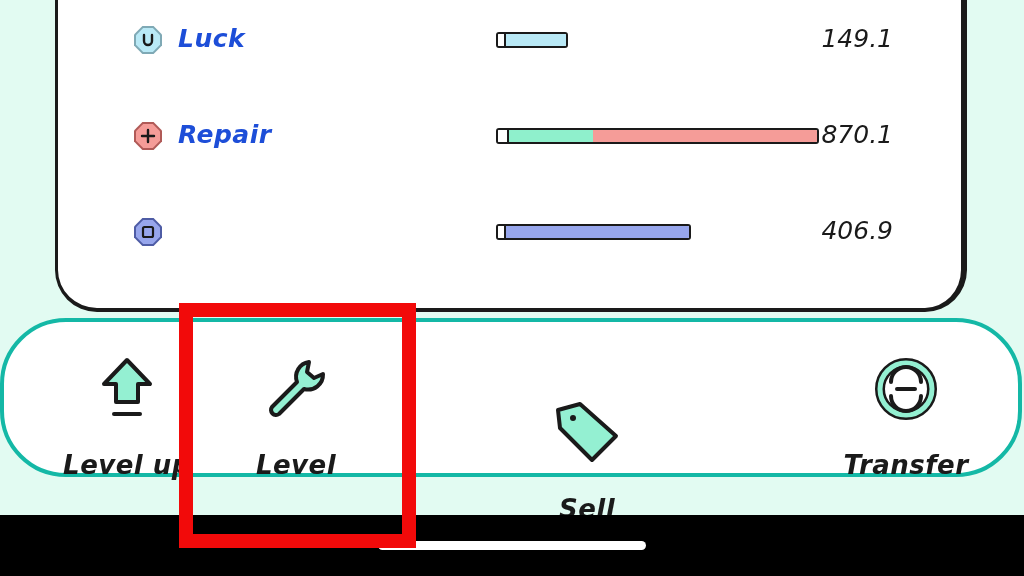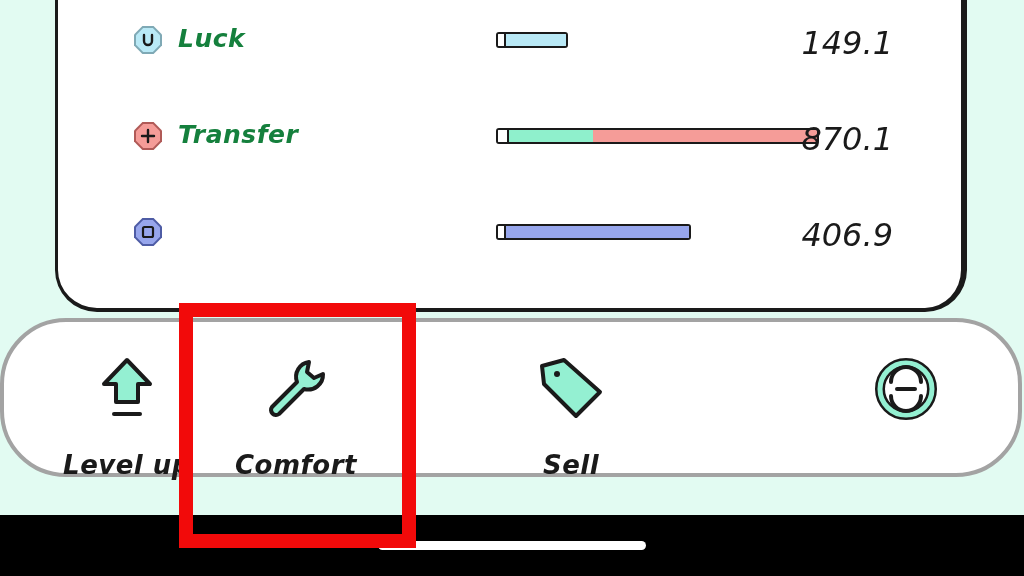--- a/index.html
+++ b/index.html
@@ -19,34 +19,34 @@
     clip-path:polygon(30% 0,70% 0,100% 30%,100% 70%,70% 100%,30% 100%,0 70%,0 30%);
     display:flex; align-items:center; justify-content:center;
   }
   .stat-icon-inner {
     position:absolute; inset:2px;
     clip-path:polygon(30% 0,70% 0,100% 30%,100% 70%,70% 100%,30% 100%,0 70%,0 30%);
     display:flex; align-items:center; justify-content:center;
   }
   .stat-label {
     position:absolute; left:120px; top:4px; font-size:25px; font-style:italic; font-weight:bold;
-    color:#15803d; letter-spacing:0.5px;
+    color:#1d4ed8; letter-spacing:0.5px;
   }
   .bar {
     position:absolute; left:438px; top:12px; height:16px; box-sizing:border-box;
     border:2px solid #1a1a1a; border-radius:3px; display:flex; overflow:hidden; background:#fff;
   }
   .bar-seg { height:100%; }
   .bar-stub { width:8px; background:#fff; border-right:2px solid #1a1a1a; box-sizing:border-box; }
   .stat-value {
-    position:absolute; right:68px; top:4px; font-size:32px; font-style:italic; color:#1a1a1a;
+    position:absolute; right:68px; top:4px; font-size:25px; font-style:italic; color:#1a1a1a;
   }
   .nav {
     position:absolute; left:0; top:318px; width:1022px; height:159px; box-sizing:border-box;
-    background:#fff; border:4px solid #a3a3a3; border-radius:66px;
+    background:#fff; border:4px solid #14b8a6; border-radius:66px;
   }
   .nav-item { position:absolute; top:0; height:190px; width:150px; cursor:pointer; }
   .nav-icon { position:absolute; left:50%; top:30px; transform:translateX(-50%); width:74px; height:74px; }
   .nav-label {
     position:absolute; left:0; right:0; top:128px; text-align:center;
     font-size:26px; font-style:italic; font-weight:bold; color:#1a1a1a; letter-spacing:0.5px;
   }
   .bottom-strip { position:absolute; left:0; top:515px; width:1024px; height:61px; background:#000; }
   .home-indicator {
     position:absolute; left:378px; top:541px; width:268px; height:9px; border-radius:5px; background:#fff;
@@ -78,21 +78,21 @@
   </div>
 
   <div class="stat-row" style="top:153px;">
     <div class="stat-icon" style="background:#b05a57;">
       <div class="stat-icon-inner" style="background:#F59C98;">
         <svg width="16" height="16" viewBox="0 0 16 16">
             <path d="M8 2 V14 M2 8 H14" stroke="#1a1a1a" stroke-width="2.4" stroke-linecap="round"></path>
           </svg>
       </div>
     </div>
-    <span class="stat-label">Transfer</span>
+    <span class="stat-label">Repair</span>
     <div class="bar" style="width:323px;">
       <div class="bar-stub" style="width:11px;"></div>
       <div class="bar-seg" style="width:84px;background:#8FF0CC;"></div>
       <div class="bar-seg" style="flex:1;background:#F59C98;"></div>
     </div>
     <span class="stat-value">870.1</span>
   </div>
 
   <div class="stat-row" style="top:249px;">
     <div class="stat-icon" style="background:#4e5ca5;">
@@ -117,38 +117,39 @@
       <path d="M37 8 L60 32 H48 V50 H26 V32 H14 Z" fill="#94F0D2" stroke="#1a1a1a" stroke-width="4" stroke-linejoin="round"></path>
       <line x1="24" y1="62" x2="50" y2="62" stroke="#1a1a1a" stroke-width="4" stroke-linecap="round"></line>
     </svg>
     <div class="nav-label">Level up</div>
   </div>
 
   <div class="nav-item" style="left:217px;">
     <svg class="nav-icon" viewBox="0 0 74 74">
       <path d="M50 10 A15 15 0 0 0 38 30 L13 55 A5 5 0 0 0 20 62 L45 37 A15 15 0 0 0 64 22 L55 26 L48 20 Z" fill="#94F0D2" stroke="#1a1a1a" stroke-width="4" stroke-linejoin="round"></path>
     </svg>
-    <div class="nav-label">Comfort</div>
+    <div class="nav-label">Level</div>
   </div>
 
 
-  <div class="nav-item" style="left:492px;">
+  <div class="nav-item" style="left:508px;margin-top:44px;">
     <svg class="nav-icon" viewBox="0 0 74 74">
       <path d="M8 14 L30 8 L66 40 L42 64 L10 32 Z" fill="#94F0D2" stroke="#1a1a1a" stroke-width="4" stroke-linejoin="round"></path>
       <circle cx="23" cy="22" r="3" fill="#1a1a1a"></circle>
     </svg>
     <div class="nav-label">Sell</div>
   </div>
 
 
   <div class="nav-item" style="left:827px;">
     <svg class="nav-icon" viewBox="0 0 74 74">
       <circle cx="37" cy="37" r="26" fill="none" stroke="#1a1a1a" stroke-width="10"></circle>
       <circle cx="37" cy="37" r="26" fill="none" stroke="#94F0D2" stroke-width="5"></circle>
       <path d="M22 30 A15 15 0 0 1 52 30 M52 44 A15 15 0 0 1 22 44" fill="none" stroke="#1a1a1a" stroke-width="4" stroke-linecap="round"></path>
       <line x1="28" y1="37" x2="46" y2="37" stroke="#1a1a1a" stroke-width="4" stroke-linecap="round"></line>
     </svg>
+    <div class="nav-label">Transfer</div>
   </div>
 </div>
 
 <div class="bottom-strip"></div>
 <div class="home-indicator"></div>
 <div class="highlight"></div>
 
 </body></html>

